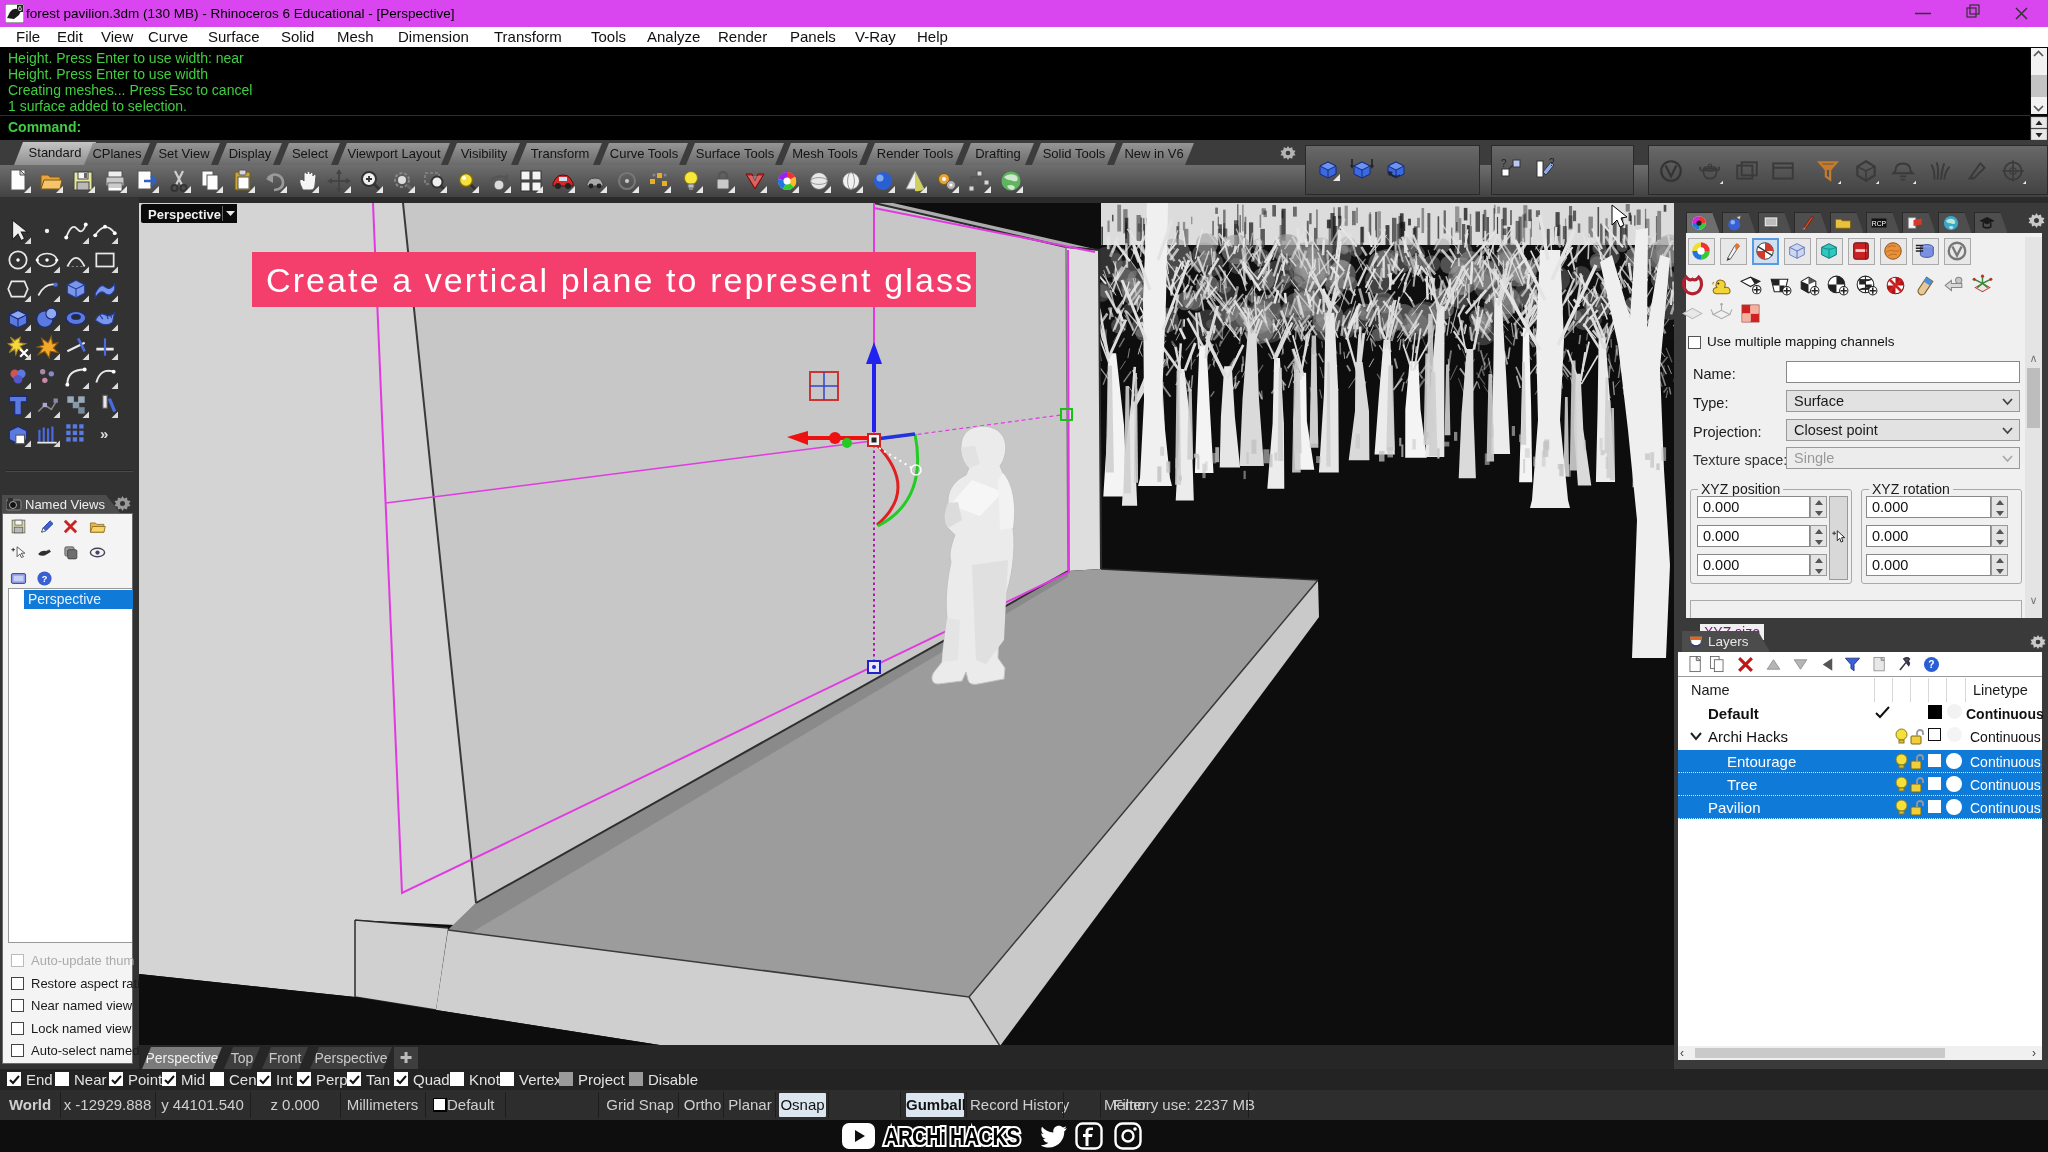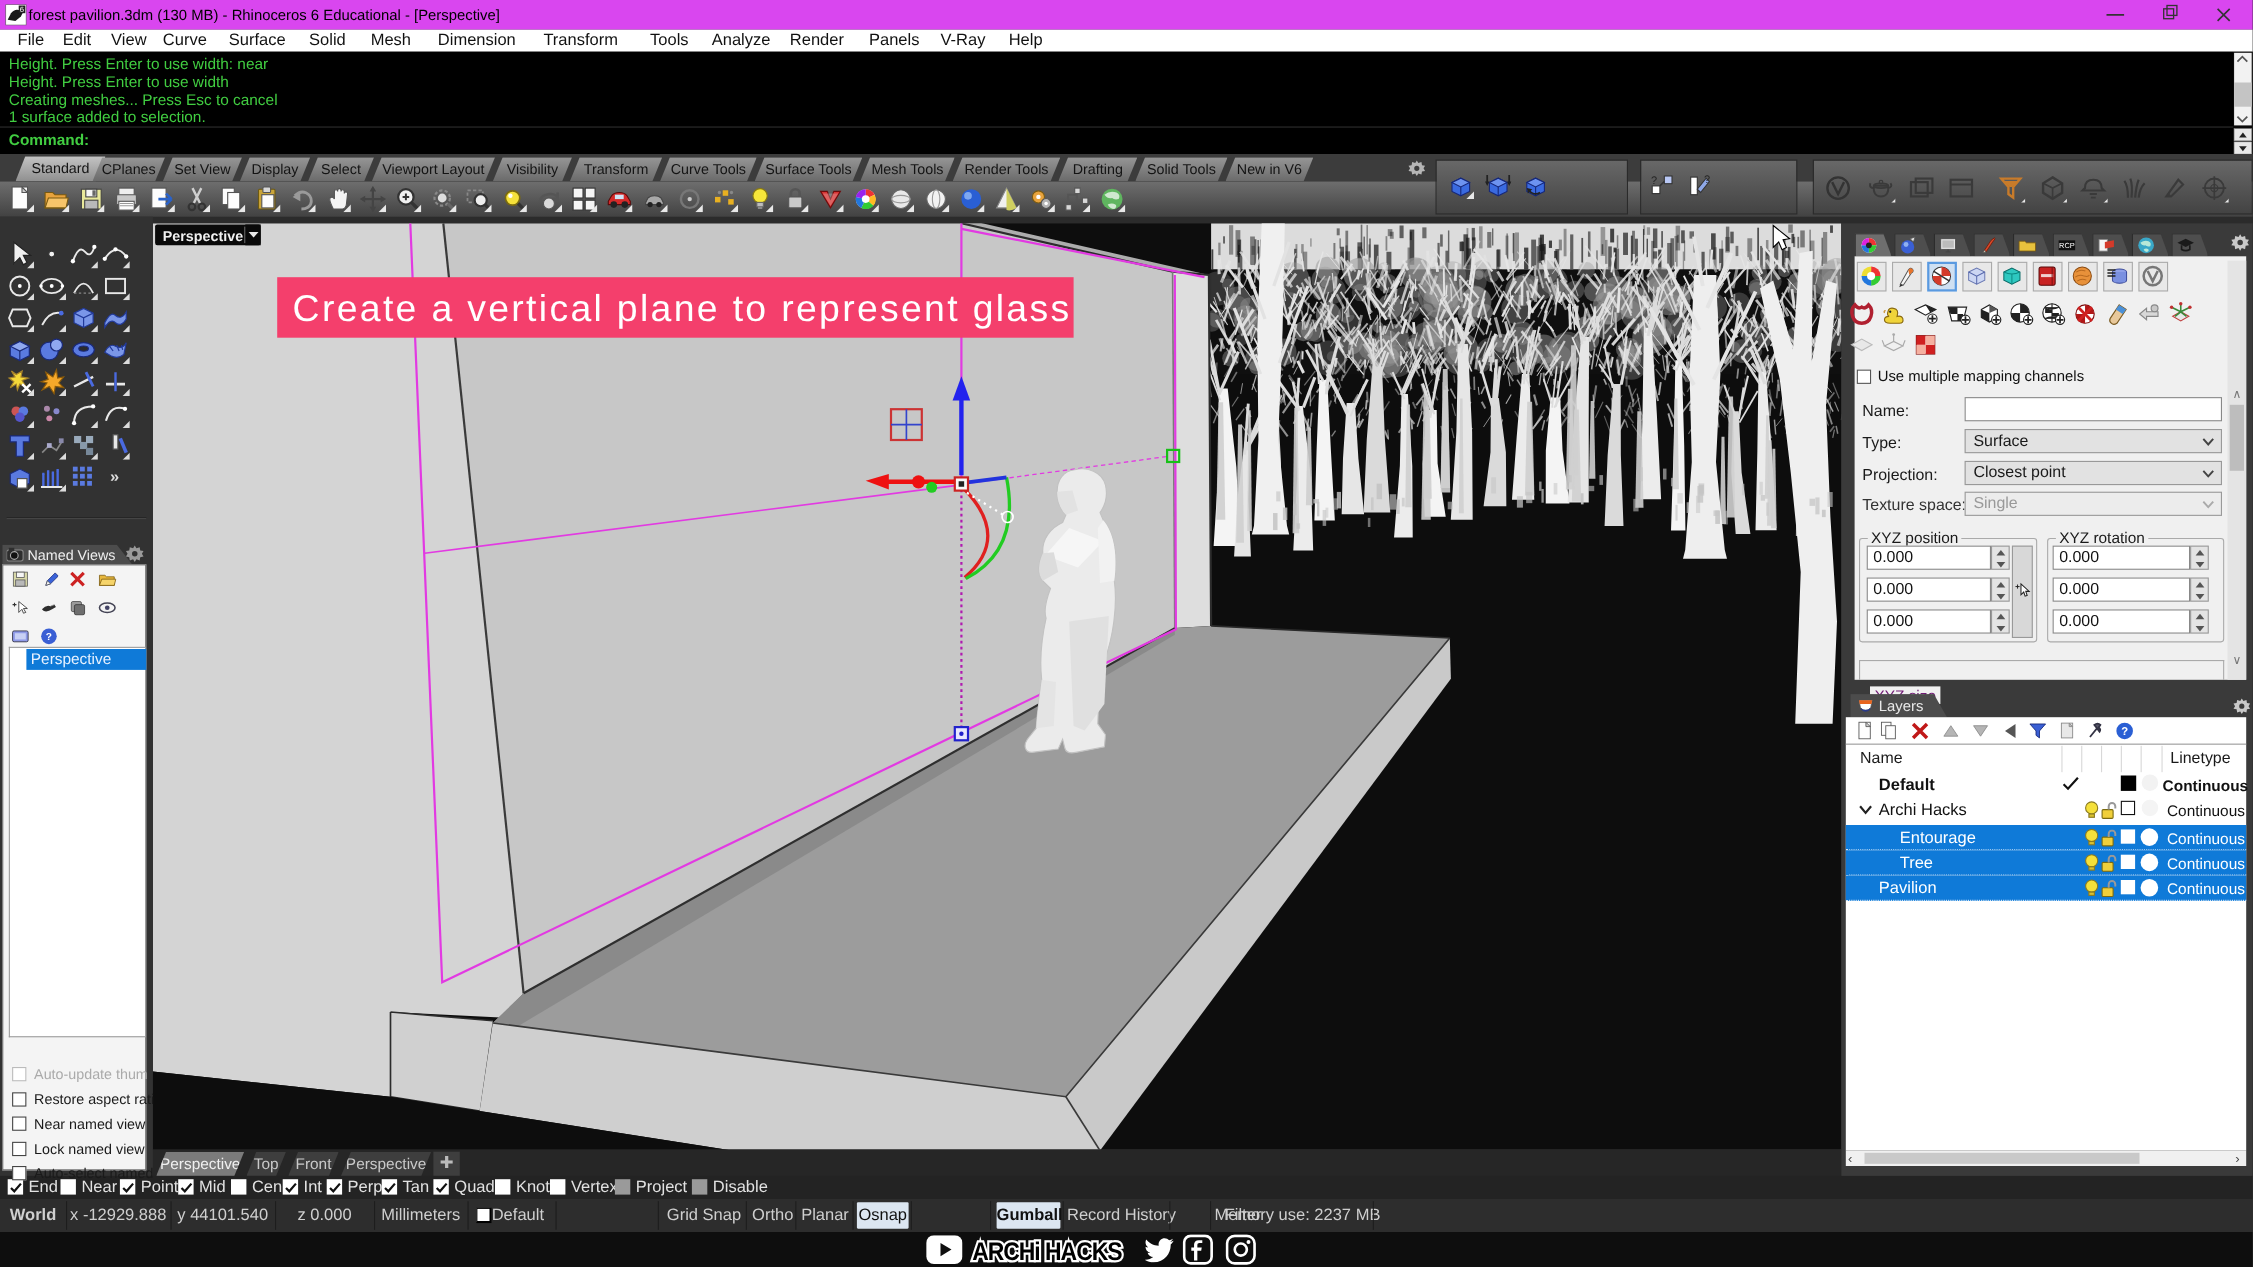--- a/index.html
+++ b/index.html
@@ -19,21 +19,21 @@
   font-size:13px; color:#141414; text-align:center; line-height:21px; }
 .ttab.act { background:linear-gradient(#c4c4c4,#8f8f8f); top:2px; height:23px; }
 #toolbar { left:0; top:165px; width:2048px; height:32px; background:linear-gradient(#6e6e6e,#424242); }
 #sidebar { left:0; top:197px; width:139px; height:872px; background:#323232; }
 #nvpanel { left:2px; top:495px; width:131px; height:569px; z-index:30; }
 #nvtab { position:absolute; left:0; top:0; width:118px; height:18px; background:#4c4c4c;
   clip-path:polygon(0 0, 104px 0, 118px 100%, 0 100%); color:#eee; font-size:13px; }
 #nvbody { position:absolute; left:0; top:18px; width:131px; height:551px; background:#f4f4f4; border:1px solid #6a6a6a; }
 #nvlist { position:absolute; left:6px; top:93px; width:124px; height:355px; background:#fff; border:1px solid #999; border-right:none; }
 .nvrow { position:absolute; left:15px; top:1px; width:109px; height:19px; background:#0f7ad8; color:#e8f2ff; font-size:14px; padding-left:4px; line-height:19px; }
-.nvchk { position:absolute; left:4px; width:126px; height:22px; font-size:13px; color:#1a1a1a;margin-top:16px; }
+.nvchk { position:absolute; left:4px; width:126px; height:22px; font-size:13px; color:#1a1a1a; }
 .nvchk .bx { position:absolute; left:4px; top:2px; width:13px; height:13px; border:1px solid #333; background:#fff; }
 .nvchk .lb { position:absolute; left:24px; top:1px; white-space:nowrap; }
 #statusbar { left:0; top:1090px; width:2048px; height:30px; background:#2d2d2d; color:#cfcfcf; font-size:15px; }
 #osnapbar { left:0; top:1069px; width:2048px; height:21px; background:#232323; color:#e2e2e2; font-size:15px; }
 #bottomstrip { left:0; top:1120px; width:2048px; height:32px; background:#0e0e0e; }
 #vptabs { left:139px; top:1045px; width:1535px; height:24px; background:#262626; }
 .vtab { position:absolute; top:2px; height:22px; background:#3e3e3e; color:#c9c9c9; font-size:14px;
   clip-path:polygon(9px 0, 100% 0, calc(100% - 9px) 100%, 0 100%); text-align:center; line-height:22px; }
 .osn { position:absolute; top:2px; height:17px; }
 .osn .bx { position:absolute; left:0; top:1px; width:14px; height:14px; background:#fff; }

